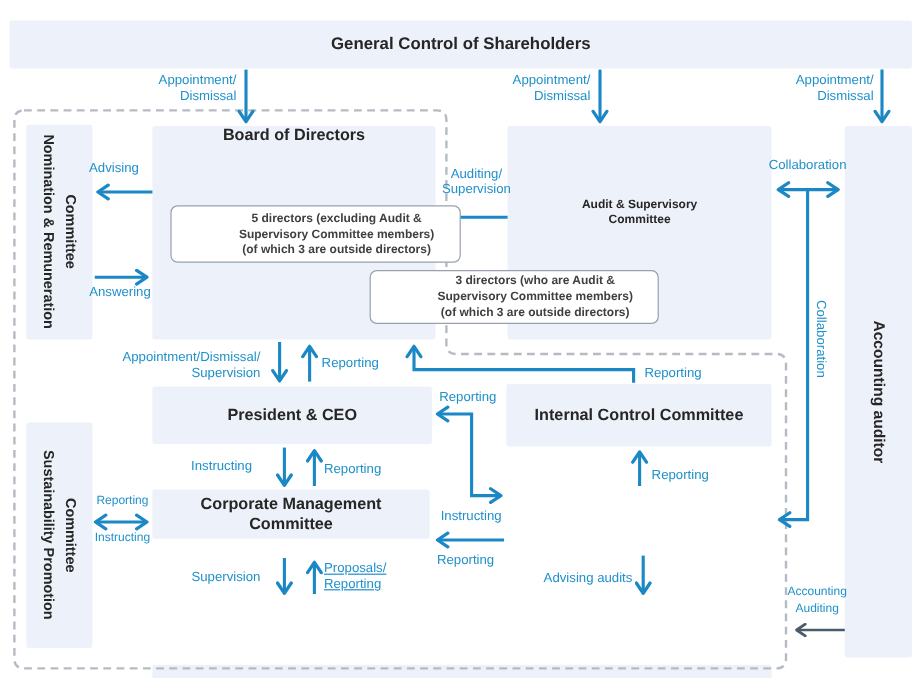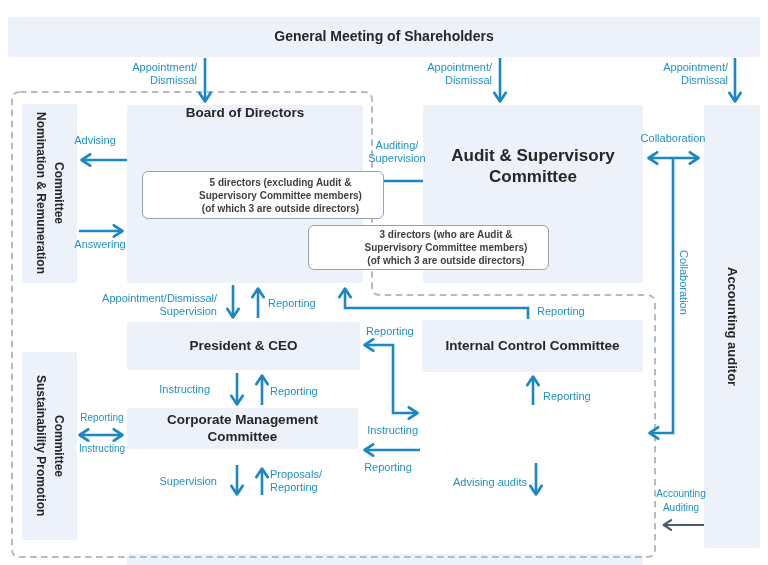--- a/index.html
+++ b/index.html
@@ -33,30 +33,30 @@
   .lbl.r{text-align:right;}
   .lbl.c{text-align:center;}
   .lbl.small{font-size:10px;}
   .lbl.vert{writing-mode:vertical-lr;text-orientation:mixed;}
 </style>
 </head>
 <body>
 
 <div id="stage">
 
-  <div class="box" style="left:8px;top:17px;width:752px;height:40px;font-size:14px;">General Meeting of Shareholders</div>
+  <div class="box" style="left:8px;top:17px;width:752px;height:40px;font-size:14px;">General Control of Shareholders</div>
 
   <div class="box vlabel" style="left:22px;top:104px;width:55px;height:179px;font-size:12px;">
     <span>Nomination &amp; Remuneration
 Committee</span>
   </div>
 
   <div class="box top-align" style="left:127px;top:105px;width:236px;height:178px;font-size:13.5px;box-sizing:border-box;">Board of Directors</div>
 
-  <div class="box top-align" style="left:423px;top:105px;width:220px;height:178px;font-size:17px;padding-top:40px;box-sizing:border-box;">Audit &amp; Supervisory
+  <div class="box top-align" style="left:423px;top:105px;width:220px;height:178px;font-size:10px;padding-top:60px;box-sizing:border-box;">Audit &amp; Supervisory
 Committee</div>
 
   <div class="box vlabel" style="left:704px;top:105px;width:56px;height:443px;font-size:13px;">
     <span>Accounting auditor</span>
   </div>
 
   <div class="box" style="left:127px;top:322px;width:233px;height:48px;font-size:13.5px;">President &amp; CEO</div>
 
   <div class="box" style="left:422px;top:320px;width:221px;height:52px;font-size:13.5px;">Internal Control Committee</div>
 
@@ -131,21 +131,21 @@
   <div class="lbl" style="left:537px;top:305px;width:70px;">Reporting</div>
   <div class="lbl c" style="left:636px;top:132px;width:74px;">Collaboration</div>
   <div class="lbl vert" style="left:677px;top:250px;height:84px;">Collaboration</div>
   <div class="lbl" style="left:366px;top:325px;width:70px;">Reporting</div>
   <div class="lbl r" style="left:346px;top:424px;width:72px;">Instructing</div>
   <div class="lbl r" style="left:138px;top:383px;width:72px;">Instructing</div>
   <div class="lbl" style="left:270px;top:385px;width:70px;">Reporting</div>
   <div class="lbl" style="left:543px;top:390px;width:70px;">Reporting</div>
   <div class="lbl c" style="left:353px;top:461px;width:70px;">Reporting</div>
   <div class="lbl r" style="left:132px;top:475px;width:85px;">Supervision</div>
-  <div class="lbl" style="left:270px;top:468px;width:80px;">Proposals/
+  <div class="lbl" style="left:270px;top:468px;width:80px;text-decoration:underline;">Proposals/
 Reporting</div>
   <div class="lbl r" style="left:437px;top:476px;width:90px;">Advising audits</div>
   <div class="lbl c small" style="left:76px;top:412px;width:52px;">Reporting</div>
   <div class="lbl c small" style="left:73px;top:443px;width:58px;">Instructing</div>
   <div class="lbl c small" style="left:650px;top:487px;width:62px;line-height:1.4;">Accounting
 Auditing</div>
 
 </div>
 
 </body></html>

